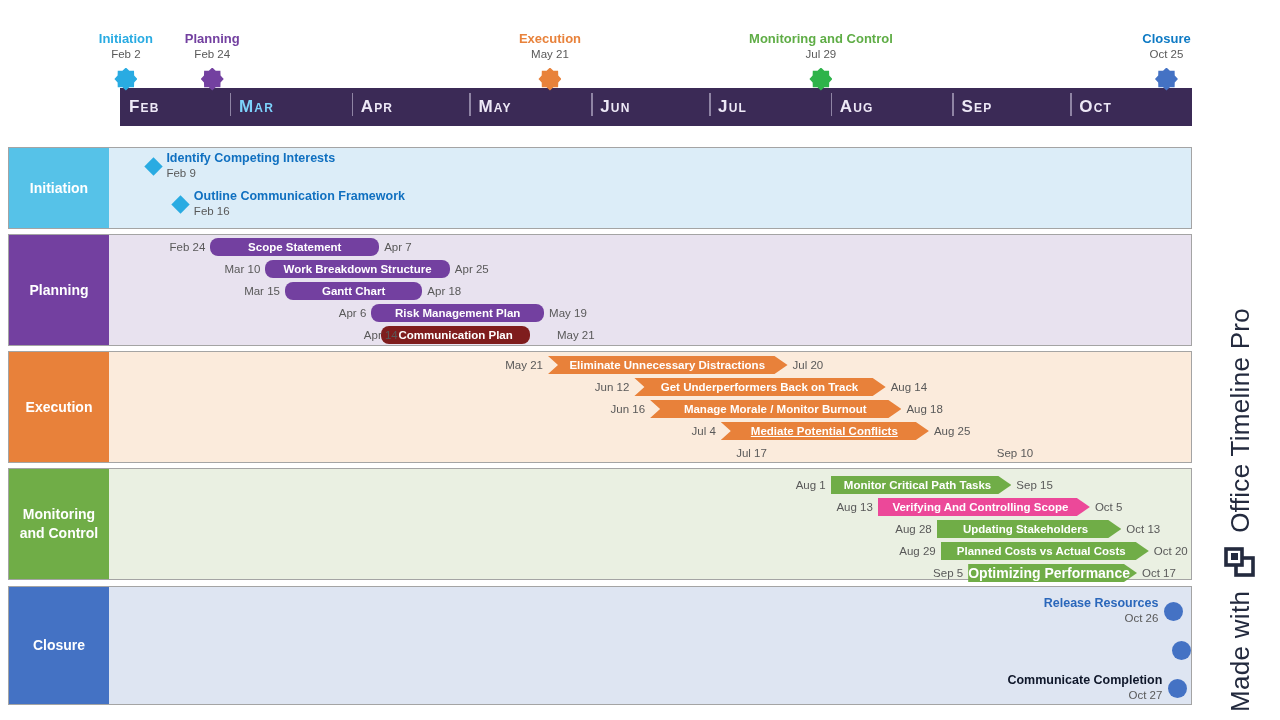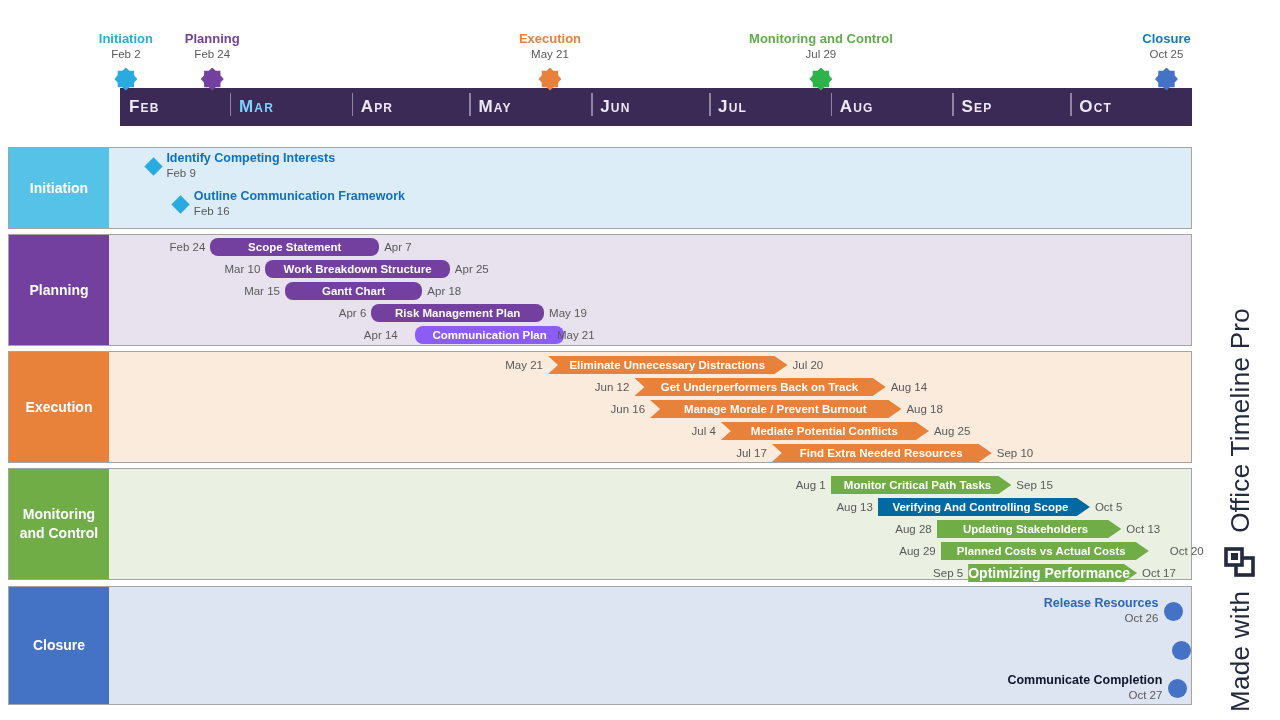--- a/index.html
+++ b/index.html
@@ -141,70 +141,67 @@
       <div class="task-bar" style="left: 284.923px; top: 282px; width: 137.436px; background: rgb(115, 64, 160);">
         <span class="task-label" style="font-size: 11.5px;">Gantt Chart</span>
       </div>
       <div class="date-label date-left" style="left: 279.923px; top: 282px;">Mar 15</div>
       <div class="date-label" style="left: 427.359px; top: 282px;">Apr 18</div>
       <div class="task-bar" style="left: 371.311px; top: 304px; width: 172.777px; background: rgb(115, 64, 160);">
         <span class="task-label" style="font-size: 11.5px;">Risk Management Plan</span>
       </div>
       <div class="date-label date-left" style="left: 366.311px; top: 304px;">Apr 6</div>
       <div class="date-label" style="left: 549.088px; top: 304px;">May 19</div>
-      <div class="task-bar" style="left: 415px; top: 326px; width: 149.216px; background: #8b5cf6; text-align: right;">
+      <div class="task-bar" style="left: 381px; top: 326px; width: 149.216px; background: #7f1d1d; text-align: right;">
         <span class="task-label" style="font-size: 11.5px;">Communication Plan</span>
       </div>
       <div class="date-label date-left" style="left: 397.725px; top: 326px;">Apr 14</div>
       <div class="date-label" style="left: 556.941px; top: 326px;">May 21</div>
       <div class="task-arrow arrow-notch" style="left: 548.015px; top: 356px; width: 239.531px; background: rgb(232, 129, 58);">
         <span class="task-label" style="font-size: 11.5px;">Eliminate Unnecessary Distractions</span>
       </div>
       <div class="date-label date-left" style="left: 543.015px; top: 356px;">May 21</div>
       <div class="date-label" style="left: 792.546px; top: 356px;">Jul 20</div>
       <div class="task-arrow arrow-notch" style="left: 634.403px; top: 378px; width: 251.311px; background: rgb(232, 129, 58);">
         <span class="task-label" style="font-size: 11.5px;">Get Underperformers Back on Track</span>
       </div>
       <div class="date-label date-left" style="left: 629.403px; top: 378px;">Jun 12</div>
       <div class="date-label" style="left: 890.714px; top: 378px;">Aug 14</div>
       <div class="task-arrow arrow-notch" style="left: 650.11px; top: 400px; width: 251.311px; background: rgb(232, 129, 58);">
-        <span class="task-label" style="font-size: 11.5px;">Manage Morale / Prevent Burnout</span>
+        <span class="task-label" style="font-size: 11.5px;">Manage Morale / Monitor Burnout</span>
       </div>
       <div class="date-label date-left" style="left: 645.11px; top: 400px;">Jun 16</div>
       <div class="date-label" style="left: 906.421px; top: 400px;">Aug 18</div>
       <div class="task-arrow arrow-notch" style="left: 720.791px; top: 422px; width: 208.117px; background: rgb(232, 129, 58);">
-        <span class="task-label" style="font-size: 11.5px;">Mediate Potential Conflicts</span>
+        <span class="task-label" style="font-size: 11.5px; text-decoration: underline;">Mediate Potential Conflicts</span>
       </div>
       <div class="date-label date-left" style="left: 715.791px; top: 422px;">Jul 4</div>
       <div class="date-label" style="left: 933.908px; top: 422px;">Aug 25</div>
-      <div class="task-arrow arrow-notch" style="left: 771.839px; top: 444px; width: 219.897px; background: rgb(232, 129, 58);">
-        <span class="task-label" style="font-size: 11.5px;">Find Extra Needed Resources</span>
-      </div>
       <div class="date-label date-left" style="left: 766.839px; top: 444px;">Jul 17</div>
       <div class="date-label" style="left: 996.736px; top: 444px;">Sep 10</div>
       <div class="task-arrow arrow-flat" style="left: 830.74px; top: 476px; width: 180.63px; background: rgb(112, 173, 71);">
         <span class="task-label" style="font-size: 11.5px;">Monitor Critical Path Tasks</span>
       </div>
       <div class="date-label date-left" style="left: 825.74px; top: 476px;">Aug 1</div>
       <div class="date-label" style="left: 1016.37px; top: 476px;">Sep 15</div>
-      <div class="task-arrow arrow-flat" style="left: 877.861px; top: 498px; width: 212.044px; background: #0369a1;">
+      <div class="task-arrow arrow-flat" style="left: 877.861px; top: 498px; width: 212.044px; background: #ec4899;">
         <span class="task-label" style="font-size: 11.5px;">Verifying And Controlling Scope</span>
       </div>
       <div class="date-label date-left" style="left: 872.861px; top: 498px;">Aug 13</div>
       <div class="date-label" style="left: 1094.9px; top: 498px;">Oct 5</div>
       <div class="task-arrow arrow-flat" style="left: 936.762px; top: 520px; width: 184.557px; background: rgb(112, 173, 71);">
         <span class="task-label" style="font-size: 11.5px;">Updating Stakeholders</span>
       </div>
       <div class="date-label date-left" style="left: 931.762px; top: 520px;">Aug 28</div>
       <div class="date-label" style="left: 1126.32px; top: 520px;">Oct 13</div>
       <div class="task-arrow arrow-flat" style="left: 940.689px; top: 542px; width: 208.117px; background: rgb(112, 173, 71);">
         <span class="task-label" style="font-size: 11.5px;">Planned Costs vs Actual Costs</span>
       </div>
       <div class="date-label date-left" style="left: 935.689px; top: 542px;">Aug 29</div>
-      <div class="date-label" style="left: 1153.81px; top: 542px; margin-left: 16px;">Oct 20</div>
+      <div class="date-label" style="left: 1153.81px; top: 542px;">Oct 20</div>
       <div class="task-arrow arrow-flat" style="left: 968.176px; top: 564px; width: 168.85px; background: rgb(112, 173, 71);">
         <span class="task-label" style="font-size: 14px;">Optimizing Performance</span>
       </div>
       <div class="date-label date-left" style="left: 963.176px; top: 564px;">Sep 5</div>
       <div class="date-label" style="left: 1142.03px; top: 564px;">Oct 17</div>
       <div class="ms-circle" style="left: 1163.9px; top: 601.5px; background: rgb(68, 114, 196);"></div>
       <div class="ms-text ms-text-right" style="left: 738.403px; top: 596px; width: 420px;">
         <div class="ms-name" style="color: rgb(42, 103, 187);">Release Resources</div>
         <div class="ms-date" style="color: rgb(89, 89, 89);">Oct 26</div>
       </div>

